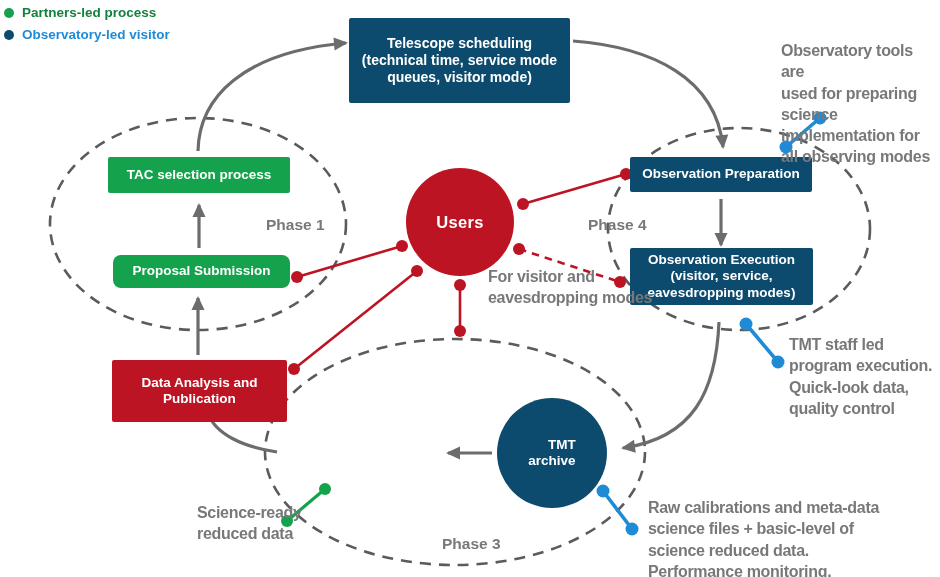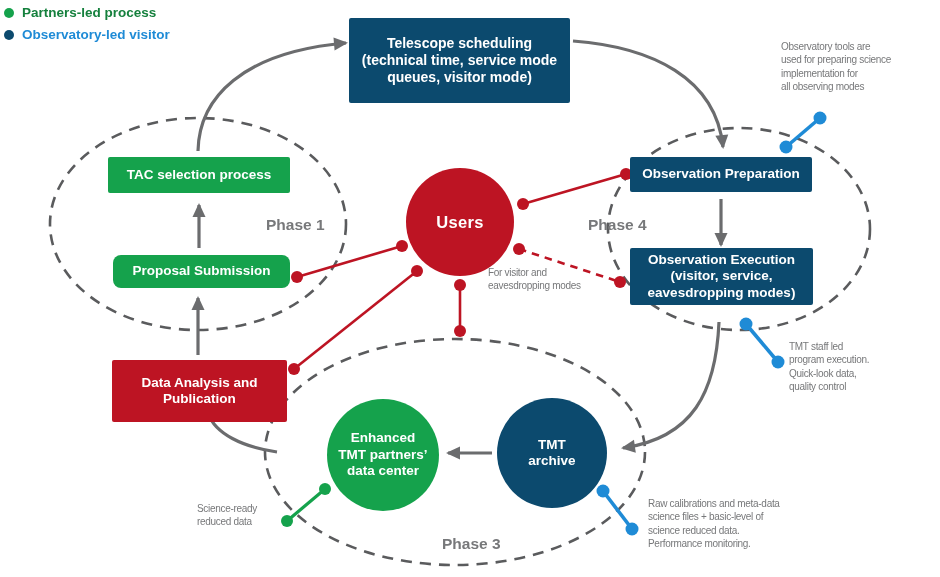--- a/index.html
+++ b/index.html
@@ -9,21 +9,21 @@
   }
   .layer{position:absolute;left:0;top:0;width:940px;height:577px;}
 
   
   .node{
     position:absolute;display:flex;align-items:center;justify-content:center;
     text-align:center;color:#ffffff;font-weight:700;font-size:13.5px;line-height:1.22;
     white-space:pre-line;box-sizing:border-box;
   }
   .box{border-radius:2px;}
-  .circle{border-radius:50%;}
+  .circle{border-radius:50%;text-align:right;}
   .green{background:#15a24c;}
   .blue{background:#0c4a6e;}
   .red{background:#bd1423;}
 
   #node-telescope{left:349px;top:18px;width:221px;height:85px;font-size:14px;}
   #node-tac{left:108px;top:157px;width:182px;height:36px;}
   #node-proposal{left:113px;top:255px;width:177px;height:33px;border-radius:8px;}
   #node-dataanalysis{left:112px;top:360px;width:175px;height:62px;}
   #node-obsprep{left:630px;top:157px;width:182px;height:35px;}
   #node-obsexec{left:630px;top:248px;width:183px;height:57px;}
@@ -34,25 +34,25 @@
   
   .phase{
     position:absolute;color:#77787a;font-weight:700;font-size:15.5px;white-space:nowrap;
   }
   #phase1{left:266px;top:216px;}
   #phase2{left:588px;top:216px;}
   #phase3{left:442px;top:535px;}
 
   
   .annot{
-    position:absolute;color:#77787a;font-weight:400;font-size:10px;line-height:1.33;
+    position:absolute;color:#77787a;font-weight:700;font-size:16px;line-height:1.33;
     letter-spacing:-0.3px;white-space:pre-line;
   }
   #annot-tools{left:781px;top:40px;}
-  #annot-staff{left:789px;top:334px;margin-top:6px;}
+  #annot-staff{left:789px;top:334px;}
   #annot-raw{left:648px;top:497px;}
   #annot-science{left:197px;top:502px;}
   #annot-visitor{left:488px;top:266px;}
 
   
   .legend{position:absolute;left:4px;top:5px;}
   .legend-item{display:flex;align-items:center;margin-bottom:7px;}
   .dot{width:10px;height:10px;border-radius:50%;margin-right:8px;flex:0 0 auto;}
   .legend-label{font-weight:700;font-size:13.5px;white-space:nowrap;}
   .green-text{color:#15803d;}
@@ -142,23 +142,20 @@
 queues, visitor mode)</div>
   <div id="node-tac" class="node box green">TAC selection process</div>
   <div id="node-proposal" class="node box green">Proposal Submission</div>
   <div id="node-dataanalysis" class="node box red">Data Analysis and
 Publication</div>
   <div id="node-obsprep" class="node box blue">Observation Preparation</div>
   <div id="node-obsexec" class="node box blue">Observation Execution
 (visitor, service,
 eavesdropping modes)</div>
   <div id="node-users" class="node circle red">Users</div>
-  <div id="node-pdc" class="node circle green">Enhanced
-TMT partners’
-data center</div>
   <div id="node-archive" class="node circle blue">TMT
 archive</div>
 
   <div id="phase1" class="phase">Phase 1</div>
   <div id="phase2" class="phase">Phase 4</div>
   <div id="phase3" class="phase">Phase 3</div>
 
   <div id="annot-tools" class="annot">Observatory tools are
 used for preparing science
 implementation for

